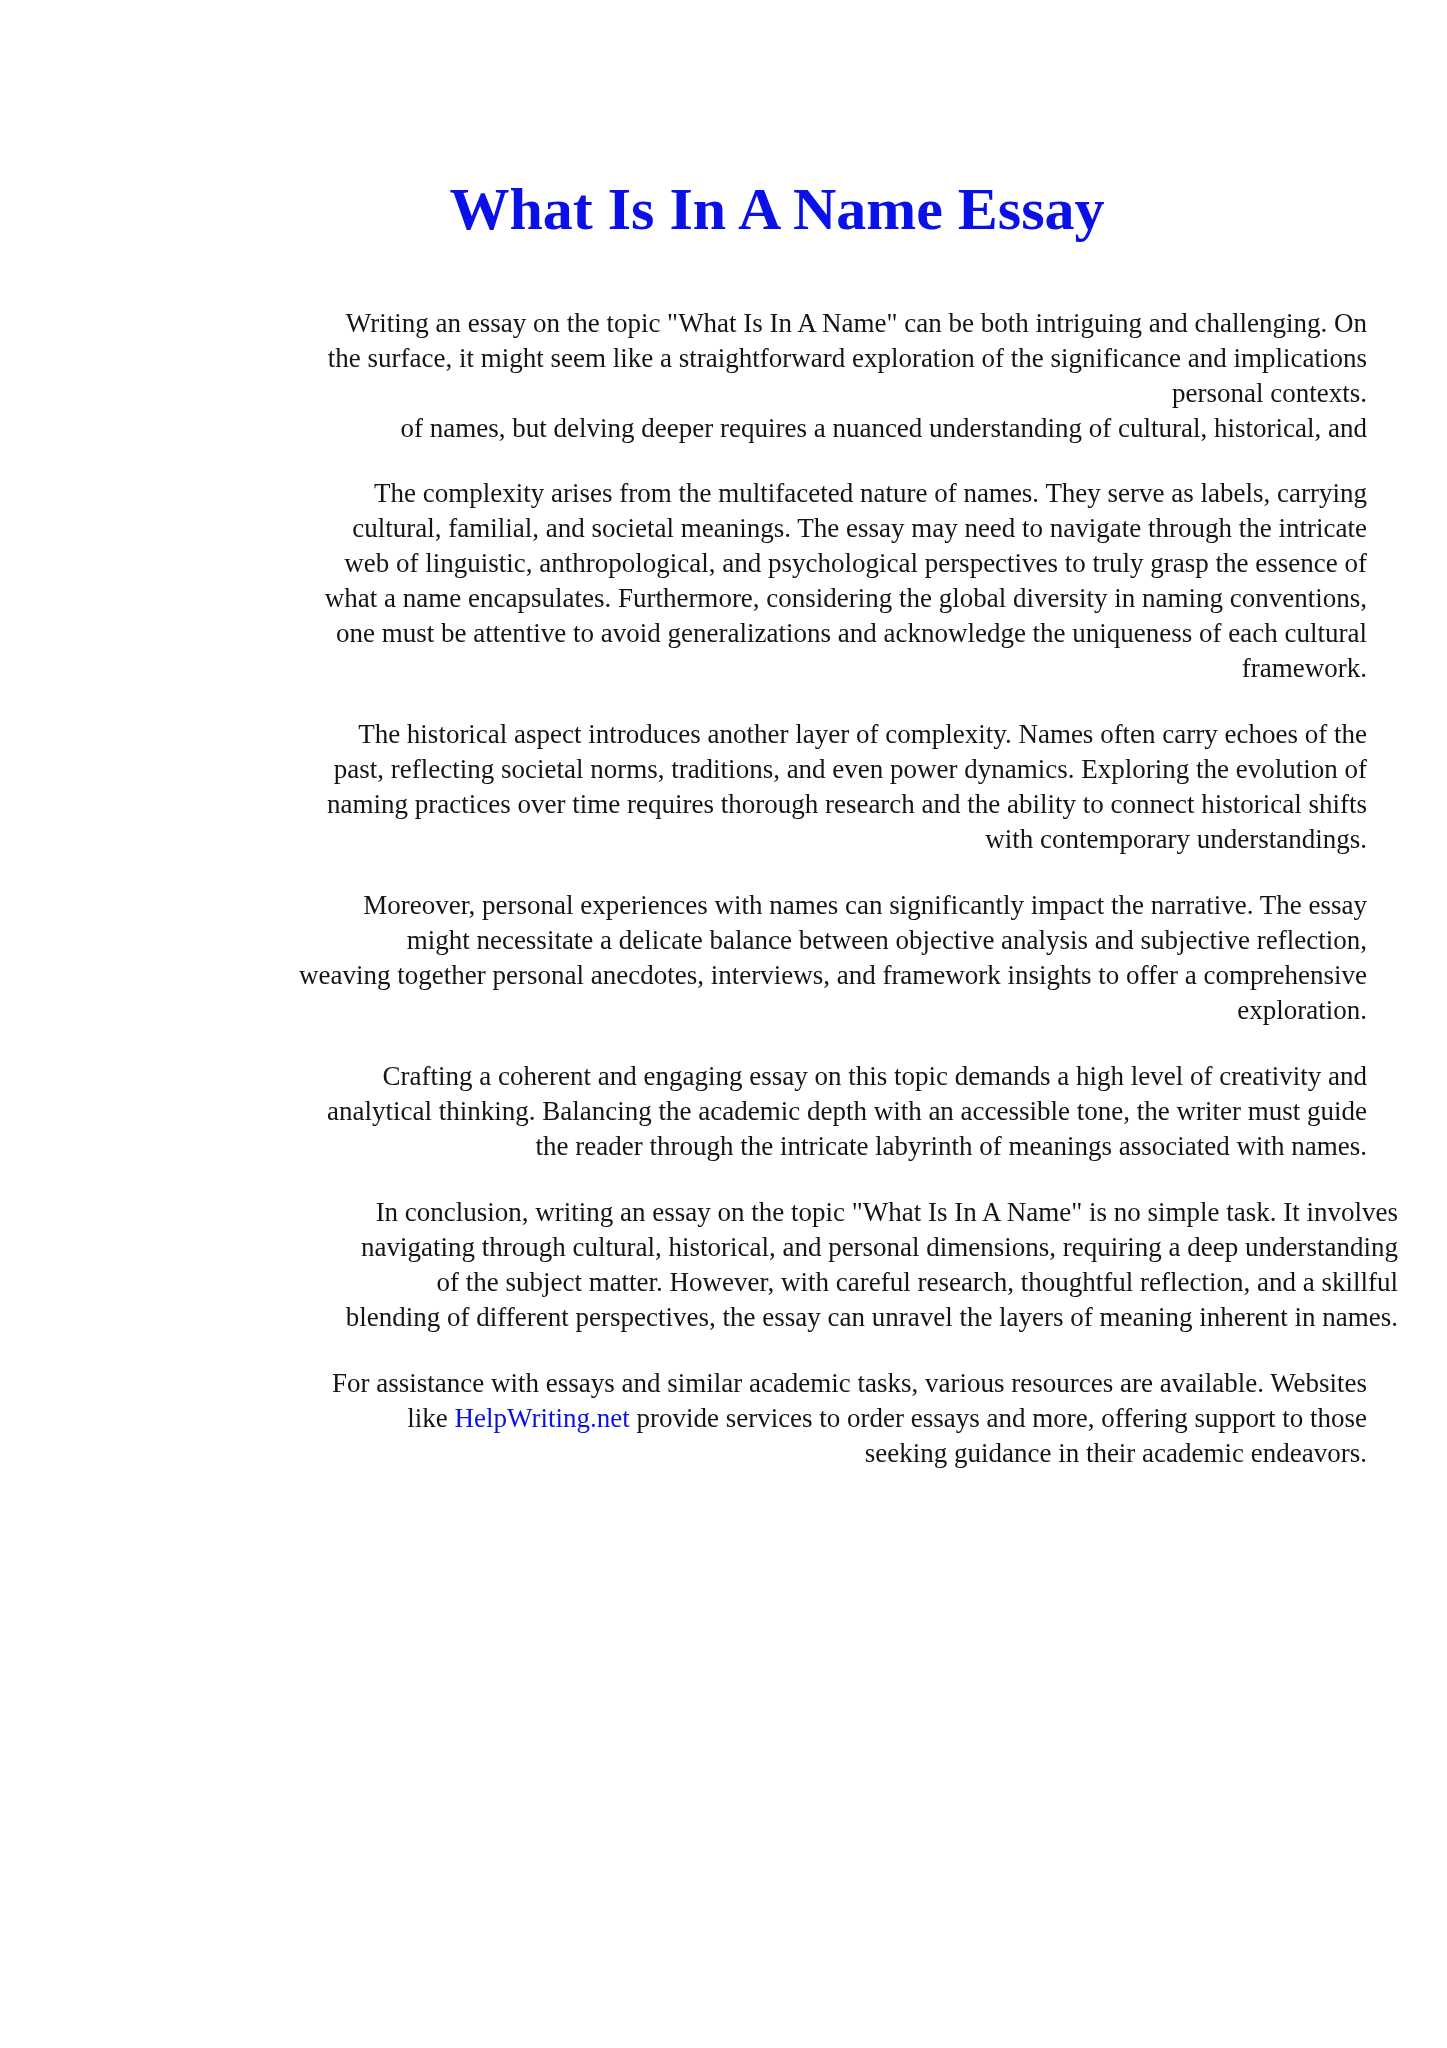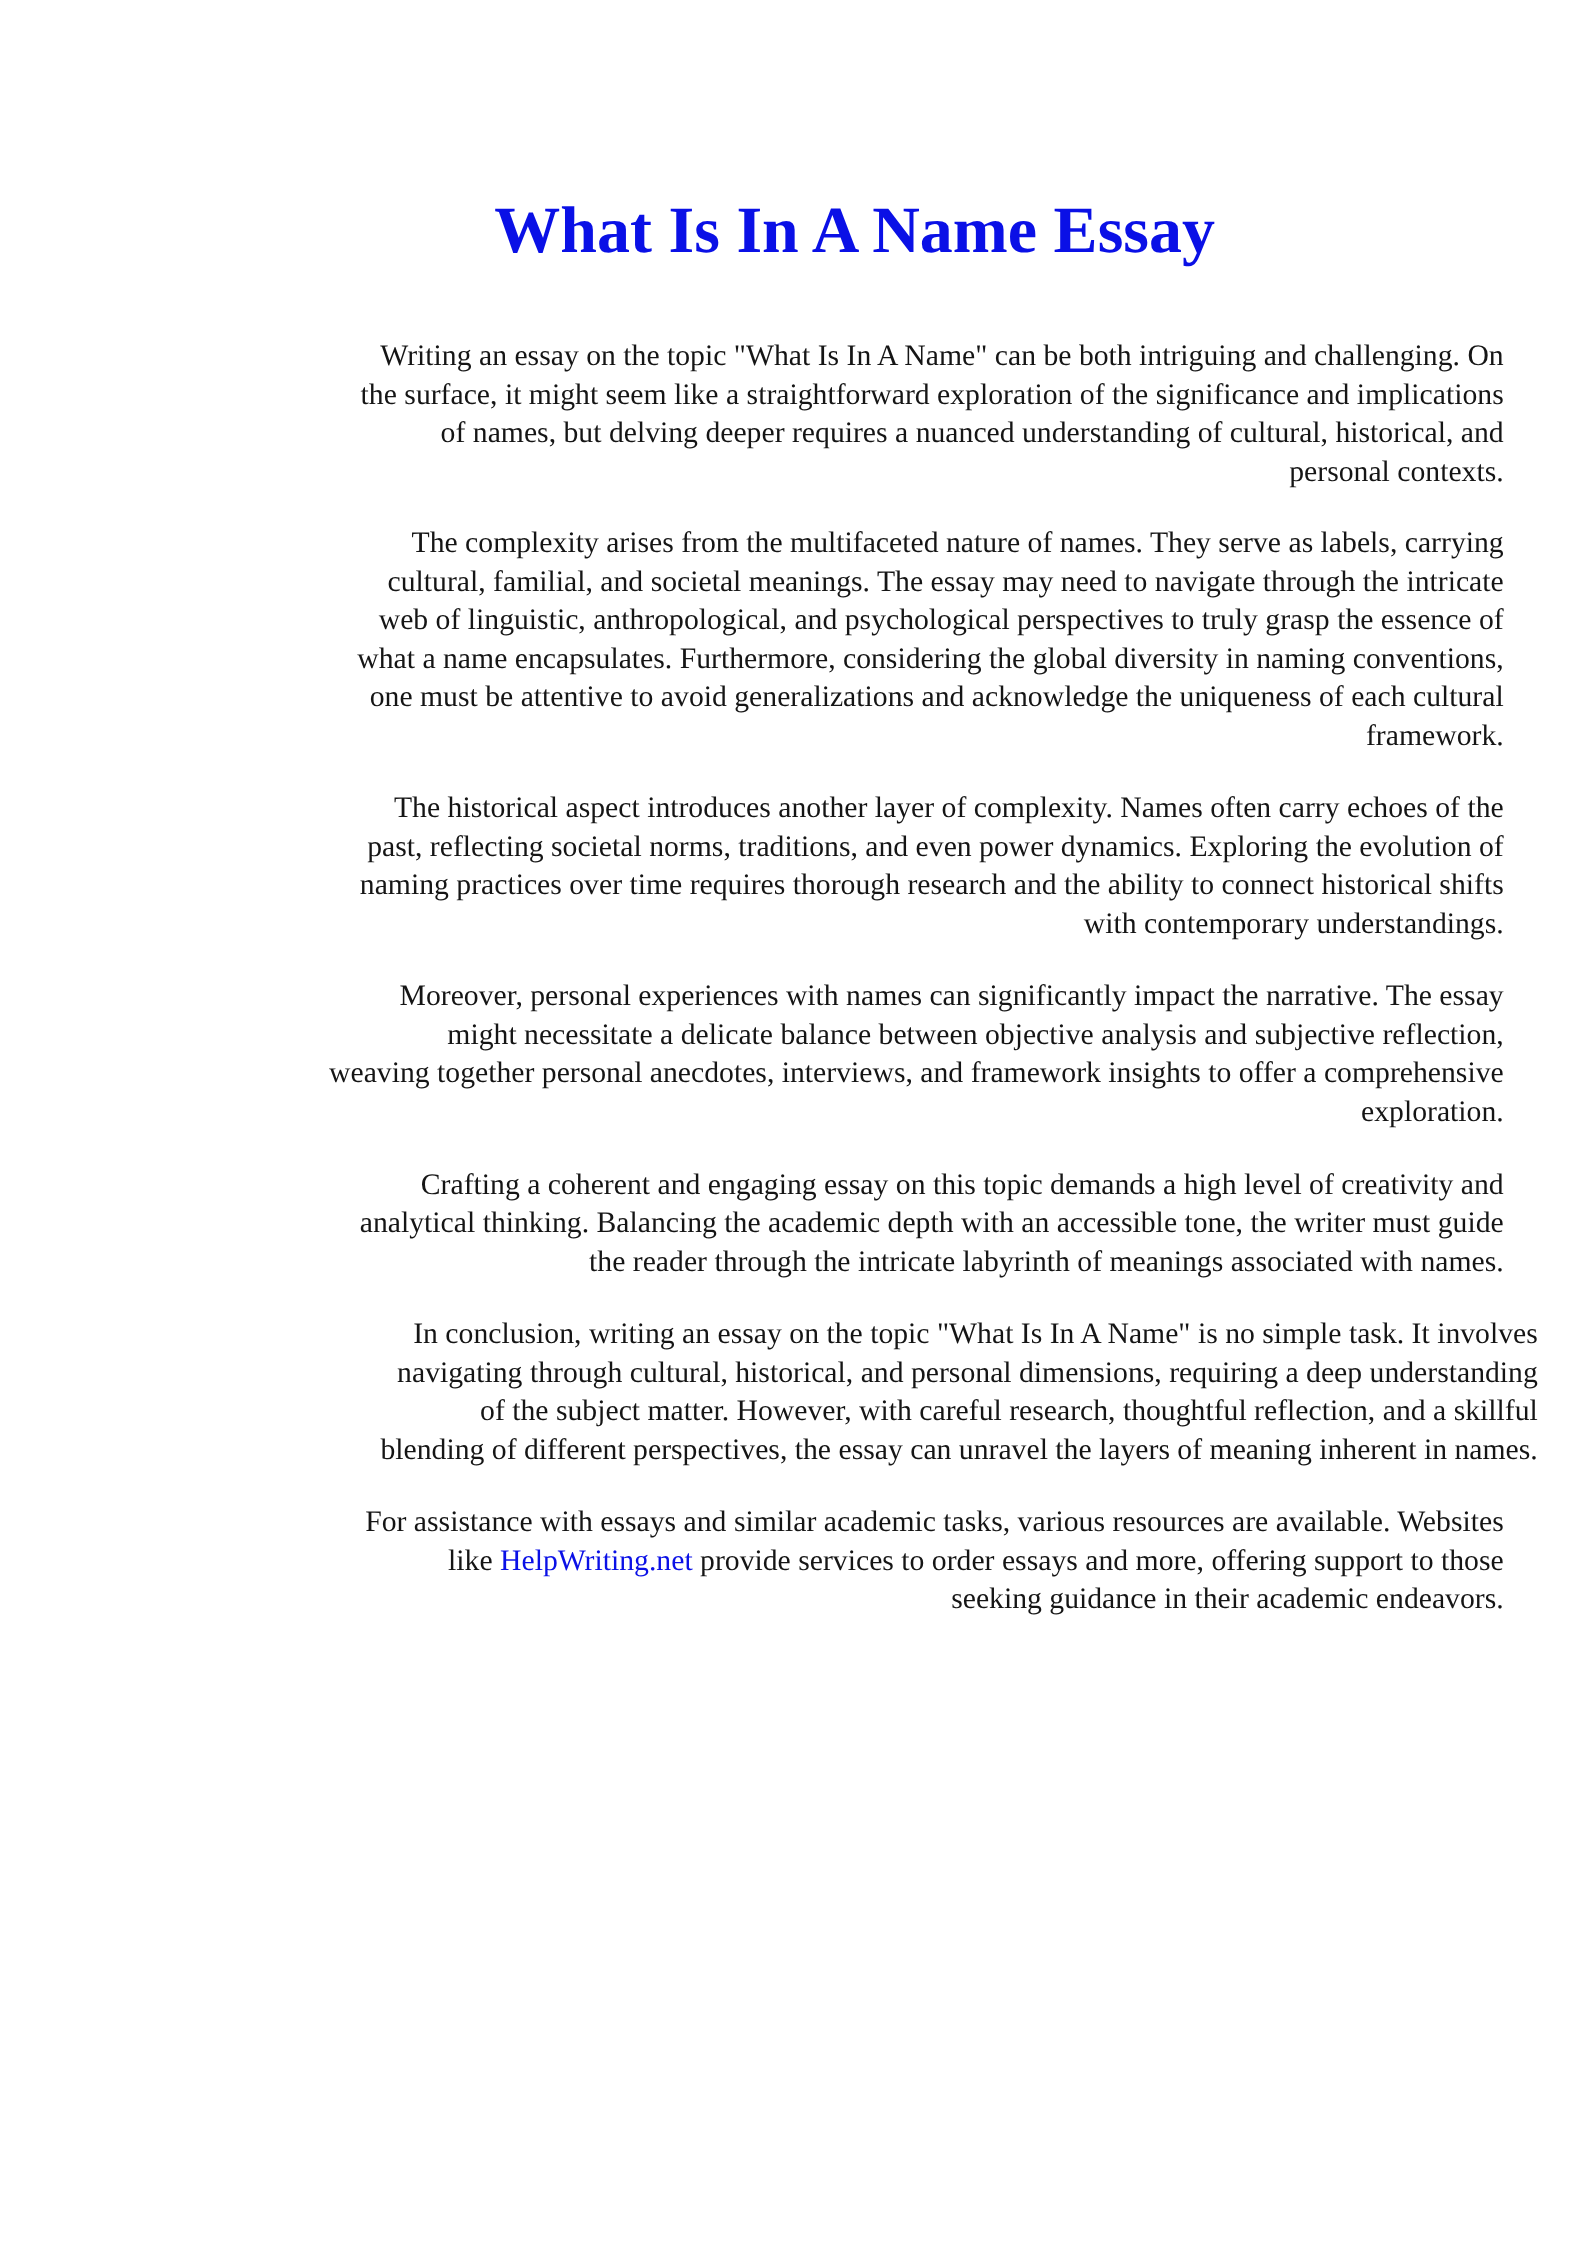--- a/index.html
+++ b/index.html
@@ -70,22 +70,22 @@
 </head>
 <body>
 
 <div class="page">
 
   <h1 class="title">What Is In A Name Essay</h1>
 
   <p class="para p1">
     <span class="line">Writing an essay on the topic "What Is In A Name" can be both intriguing and challenging. On</span>
     <span class="line">the surface, it might seem like a straightforward exploration of the significance and implications</span>
+    <span class="line">personal contexts.</span>
     <span class="line">of names, but delving deeper requires a nuanced understanding of cultural, historical, and</span>
-    <span class="line">personal contexts.</span>
   </p>
 
   <p class="para p2">
     <span class="line">The complexity arises from the multifaceted nature of names. They serve as labels, carrying</span>
     <span class="line">cultural, familial, and societal meanings. The essay may need to navigate through the intricate</span>
     <span class="line">web of linguistic, anthropological, and psychological perspectives to truly grasp the essence of</span>
     <span class="line">what a name encapsulates. Furthermore, considering the global diversity in naming conventions,</span>
     <span class="line">one must be attentive to avoid generalizations and acknowledge the uniqueness of each cultural</span>
     <span class="line">framework.</span>
   </p>

